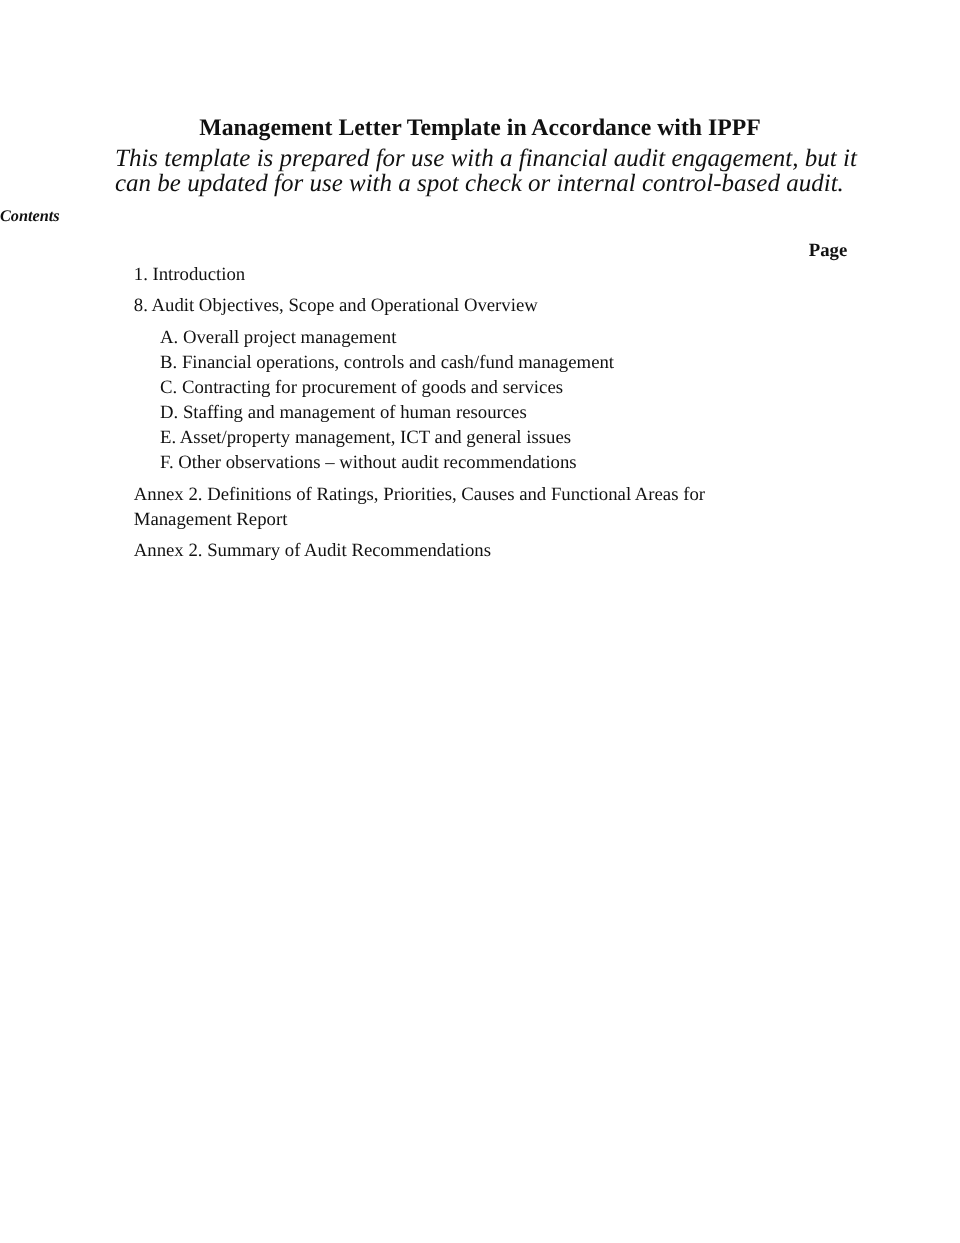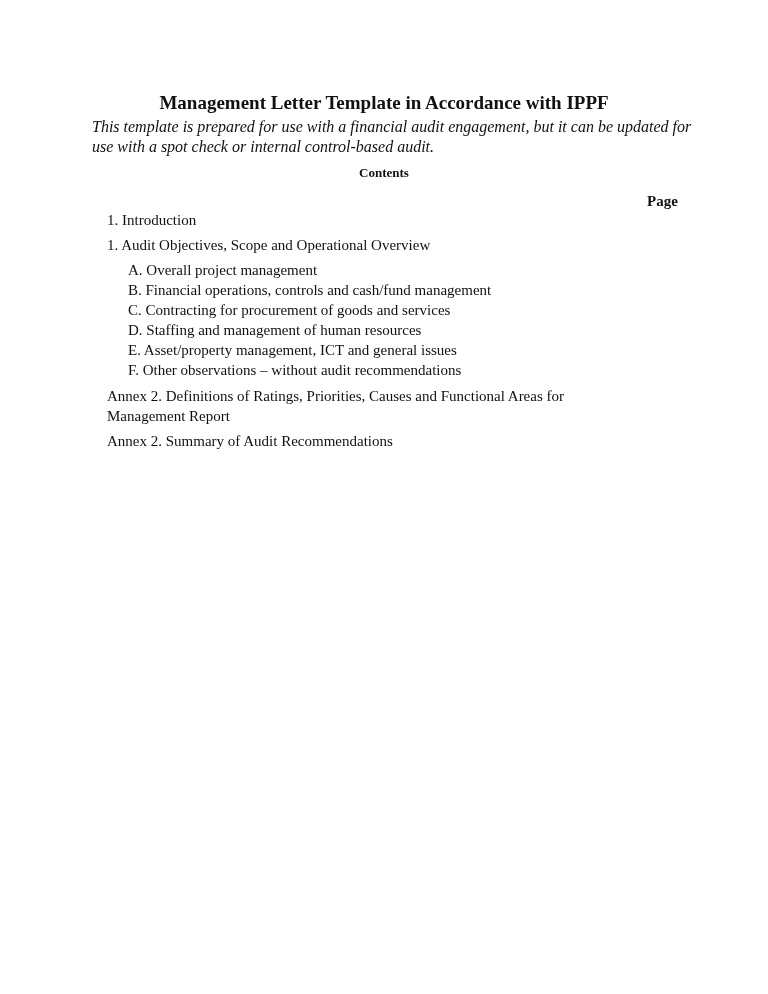--- a/index.html
+++ b/index.html
@@ -1,39 +1,39 @@
 <!DOCTYPE html>
 <html><head>
 <meta charset="utf-8">
 <style>
   html, body { margin: 0; padding: 0; background: #ffffff; }
   body { width: 768px; height: 994px; position: relative; overflow: hidden;
          font-family: "Liberation Serif", "DejaVu Serif", serif; color: #111111; }
   .abs { position: absolute; white-space: nowrap; }
   .title { left: 0; width: 768px; top: 92px; text-align: center; font-weight: bold; font-size: 19px; }
-  .intro { left: 92px; top: 117px; width: 600px; font-style: italic; font-size: 16px; line-height: 20px; white-space: normal; }
-  .contents { left: 0; width: 768px; top: 165px; text-align: center; font-weight: bold; font-size: 13px; }
+  .intro { left: 92px; top: 117px; width: 600px; font-style: italic; font-size: 20px; line-height: 20px; white-space: normal; }
+  .contents { left: 0; width: 768px; top: 165px; font-weight: bold; font-size: 13px; font-style: italic; }
   .page-h { left: 647px; top: 193px; font-weight: bold; font-size: 15px; }
   .toc { position: absolute; left: 92px; top: 211px; font-size: 15px; margin-left: 15px; }
   .toc .entry { white-space: nowrap; height: 25px; line-height: 18px; }
   .toc .sub { padding-left: 21px; height: 20px; line-height: 18px; white-space: nowrap; }
   .toc .sub-last { height: 25px; }
   .toc .annex { white-space: normal; width: 500px; line-height: 20px; margin-bottom: 5px; }
 </style>
 </head>
 <body>
 
 <div class="abs title">Management Letter Template in Accordance with IPPF</div>
 <div class="abs intro">This template is prepared for use with a financial audit engagement, but it can be updated for use with a spot check or internal control-based audit.</div>
 <div class="abs contents">Contents</div>
 <div class="abs page-h">Page</div>
 
 <div class="toc">
   <div class="entry">1.  Introduction</div>
-  <div class="entry">1. Audit Objectives, Scope and Operational Overview</div>
+  <div class="entry">8. Audit Objectives, Scope and Operational Overview</div>
   <div class="sub">A. Overall project management</div>
   <div class="sub">B. Financial operations, controls and cash/fund management</div>
   <div class="sub">C. Contracting for procurement of goods and services</div>
   <div class="sub">D. Staffing and management of human resources</div>
   <div class="sub">E. Asset/property management, ICT and general issues</div>
   <div class="sub sub-last">F. Other observations – without audit recommendations</div>
   <div class="annex">Annex 2. Definitions of Ratings, Priorities, Causes and Functional Areas for Management Report</div>
   <div class="annex">Annex 2. Summary of Audit Recommendations</div>
 </div>
 

